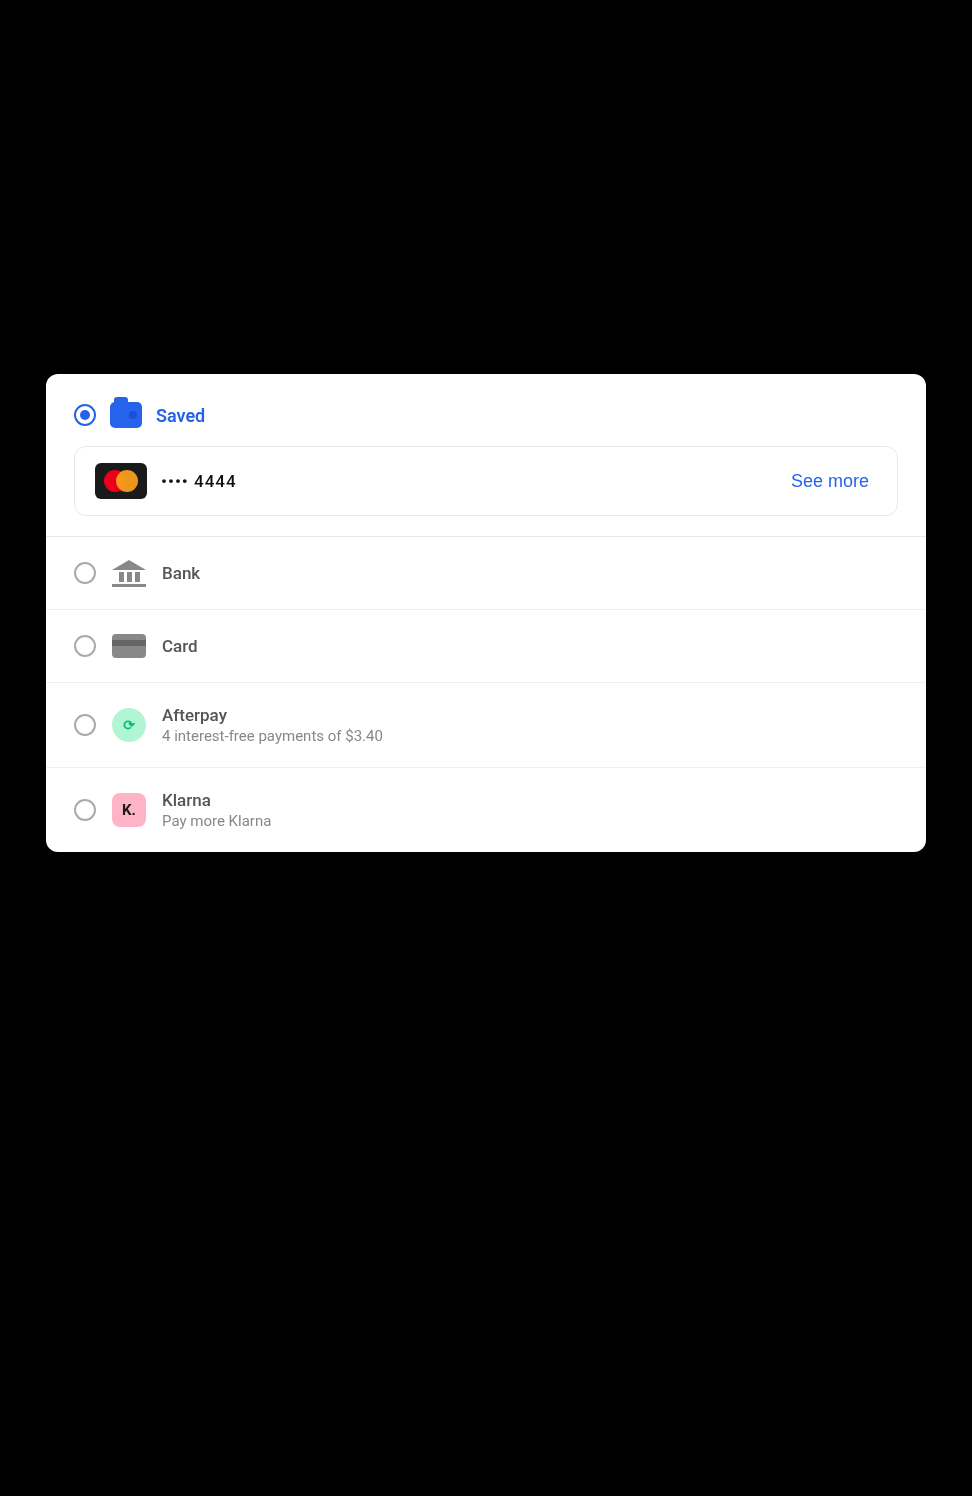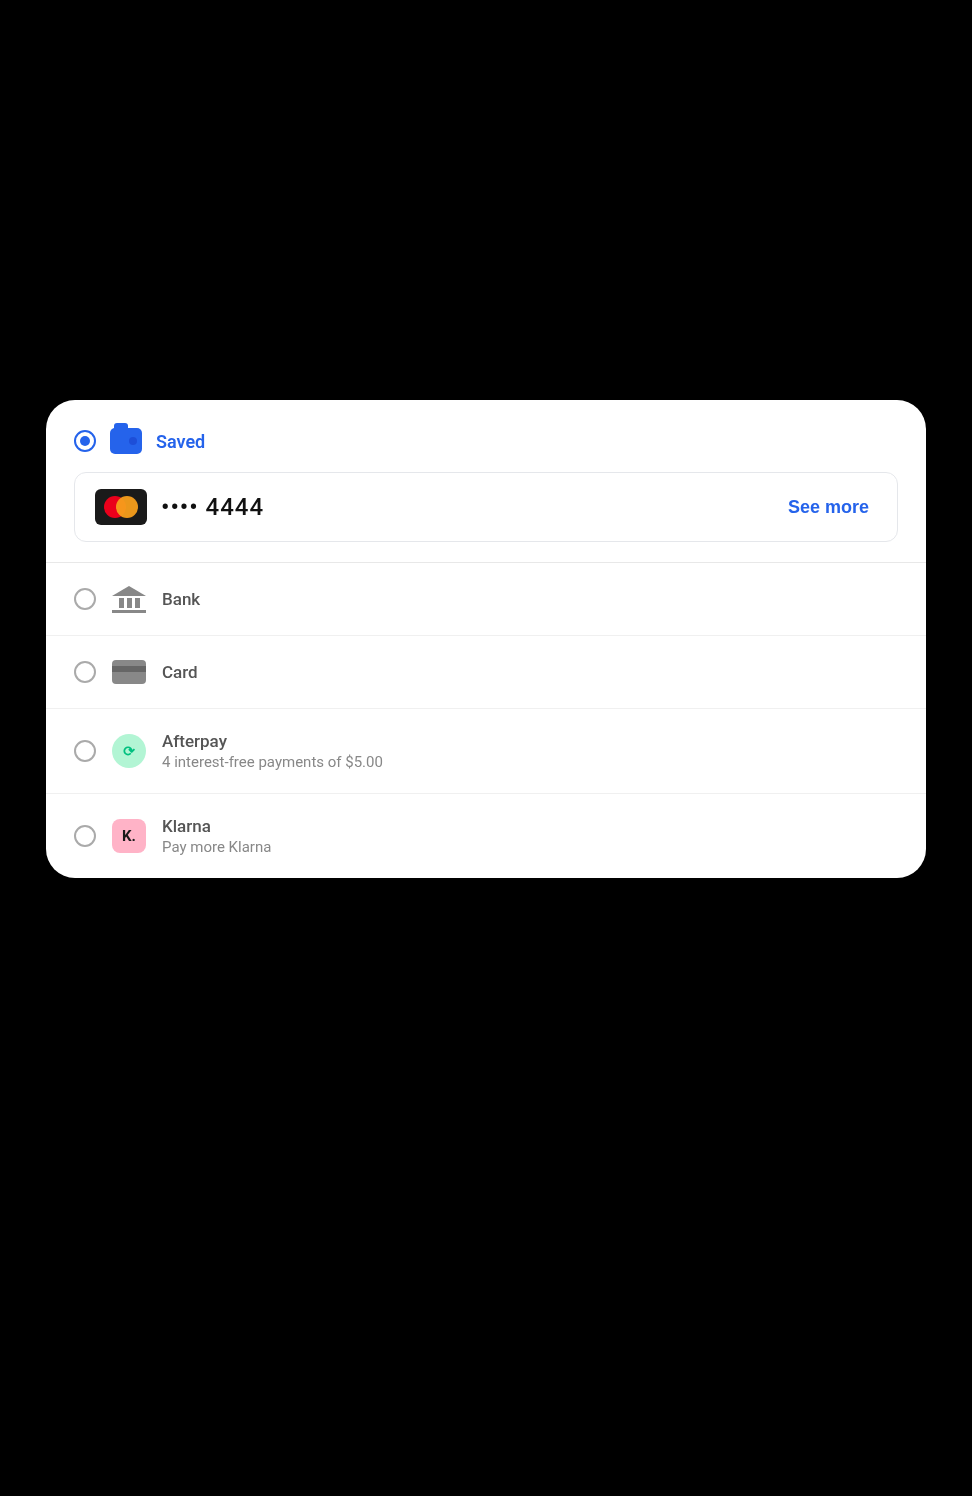--- a/index.html
+++ b/index.html
@@ -9,26 +9,26 @@
       display: flex;
       justify-content: center;
       align-items: center;
       min-height: 1496px;
       width: 972px;
       font-family: -apple-system, BlinkMacSystemFont, 'Segoe UI', Roboto, sans-serif;
     }
 
     .payment-panel {
       background: #fff;
-      border-radius: 29px;
+      border-radius: 12px;
       width: 880px;
       overflow: hidden;
       box-shadow: 0 2px 20px rgba(0,0,0,0.15);
       position: absolute;
-      top: 400px;
+      top: 374px;
       left: 46px;
     }
 
     
     .saved-section {
       padding: 28px 28px 20px 28px;
       border-bottom: 1px solid #e8e8e8;
     }
 
     .saved-header {
@@ -144,30 +144,30 @@
       right: 0;
       top: 0;
       width: 22px;
       height: 22px;
       border-radius: 50%;
       background: #f79e1b;
       opacity: 0.95;
     }
 
     .card-number {
-      font-size: 24px;
+      font-size: 17px;
       color: #111;
       font-weight: 500;
       letter-spacing: 1px;
     }
 
     .see-more-btn {
       color: #2563eb;
       font-size: 18px;
-      font-weight: 700;
+      font-weight: 400;
       background: none;
       border: none;
       cursor: pointer;
       padding: 4px 8px;
     }
 
     
     .payment-option {
       display: flex;
       align-items: center;
@@ -362,21 +362,21 @@
 
   <div class="payment-option">
     <div class="radio-empty"></div>
     <div class="option-icon">
       <div class="afterpay-icon">
         <span class="afterpay-symbol">⟳</span>
       </div>
     </div>
     <div class="option-text">
       <span class="option-title">Afterpay</span>
-      <span class="option-subtitle">4 interest-free payments of $5.00</span>
+      <span class="option-subtitle">4 interest-free payments of $3.40</span>
     </div>
   </div>
 
   <div class="payment-option">
     <div class="radio-empty"></div>
     <div class="option-icon">
       <div class="klarna-icon">
         <span class="klarna-k">K.</span>
       </div>
     </div>

